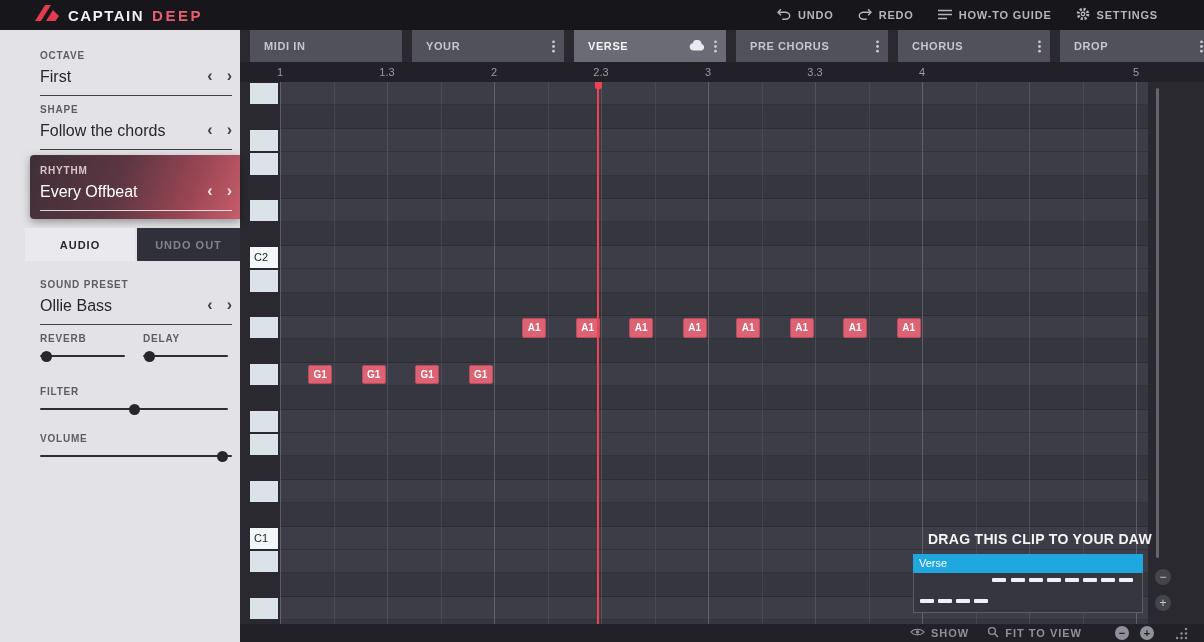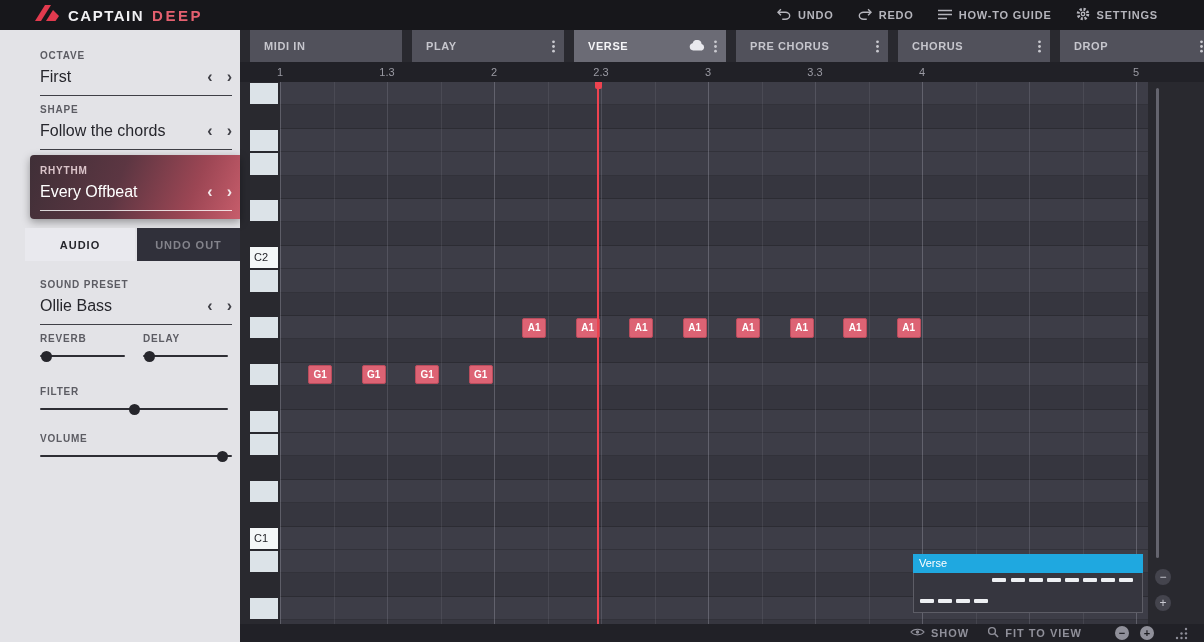--- a/index.html
+++ b/index.html
@@ -16,21 +16,21 @@
   .brand-deep{font-size:15px;font-weight:700;letter-spacing:2.5px;color:#e4606f;}
   .topbar-actions{display:flex;align-items:center;gap:24px;}
   .tb-btn{display:flex;align-items:center;gap:7px;color:#b5b5bc;font-size:11px;
           font-weight:bold;letter-spacing:.8px;}
   .flip{transform:scaleX(-1);}
 
   
   .sidebar{position:absolute;left:0;top:30px;width:240px;height:612px;background:#e3e3e7;z-index:10;}
   .selector{position:absolute;left:40px;width:192px;border-bottom:1px solid #3f3f46;padding-bottom:9px;}
   .sel-label{font-size:10px;font-weight:bold;letter-spacing:.8px;color:#5c5c63;margin-bottom:7px;}
-  .sel-row{display:flex;align-items:center;}
+  .sel-row{display:flex;align-items:flex-start;}
   .sel-value{font-size:16px;color:#26262c;font-weight:500;}
   .chevs{margin-left:auto;display:flex;gap:14px;align-items:center;}
   .chev{font-size:16px;color:#3f3f46;font-weight:bold;line-height:1;}
   .rhythm-block{position:absolute;left:30px;right:0;top:125px;height:64px;border-radius:4px 0 0 4px;
         background:linear-gradient(112deg,#3f2f37 0%,#5c3642 42%,#9c4654 76%,#c75d6b 100%);
         box-shadow:0 3px 9px rgba(0,0,0,.35);}
   .rhythm-block .selector{left:10px;top:10px;border-bottom-color:rgba(255,255,255,.8);}
   .rhythm-block .sel-label{color:rgba(255,233,237,.8);}
   .rhythm-block .sel-value{color:#ffffff;}
   .rhythm-block .chev{color:#f2e8ea;}
@@ -233,21 +233,21 @@
     </div>
   </aside>
 
   <main class="main">
     <div class="section-tabs">
         <div class="stab">
           <span class="stab-label">MIDI IN</span>
           <span class="stab-icons"></span>
         </div>
         <div class="stab">
-          <span class="stab-label">PLAY</span>
+          <span class="stab-label">YOUR</span>
           <span class="stab-icons">
             <span style="display:flex">
               <svg width="3" height="13" viewBox="0 0 3 13" fill="#c9c9cf">
                 <circle cx="1.5" cy="1.8" r="1.4"></circle>
                 <circle cx="1.5" cy="6.5" r="1.4"></circle>
                 <circle cx="1.5" cy="11.2" r="1.4"></circle>
               </svg>
             </span>
           </span>
         </div>
@@ -391,20 +391,21 @@
           <div class="note" style="left: 456.25px; top: 236px;">A1</div>
           <div class="note" style="left: 509.75px; top: 236px;">A1</div>
           <div class="note" style="left: 563.25px; top: 236px;">A1</div>
           <div class="note" style="left: 616.75px; top: 236px;">A1</div>
         </div>
       <div class="playhead">
           <div class="cap"></div>
         </div>
     </div>
 
+    <div class="drag-hint">DRAG THIS CLIP TO YOUR DAW</div>
 
     <div class="clip-widget">
       <div class="clip-header">
         <span>Verse</span>
       </div>
       <div class="clip-body">
           <div class="dash" style="left: 6px; top: 26px;"></div>
           <div class="dash" style="left: 24.1px; top: 26px;"></div>
           <div class="dash" style="left: 42.2px; top: 26px;"></div>
           <div class="dash" style="left: 60.3px; top: 26px;"></div>

